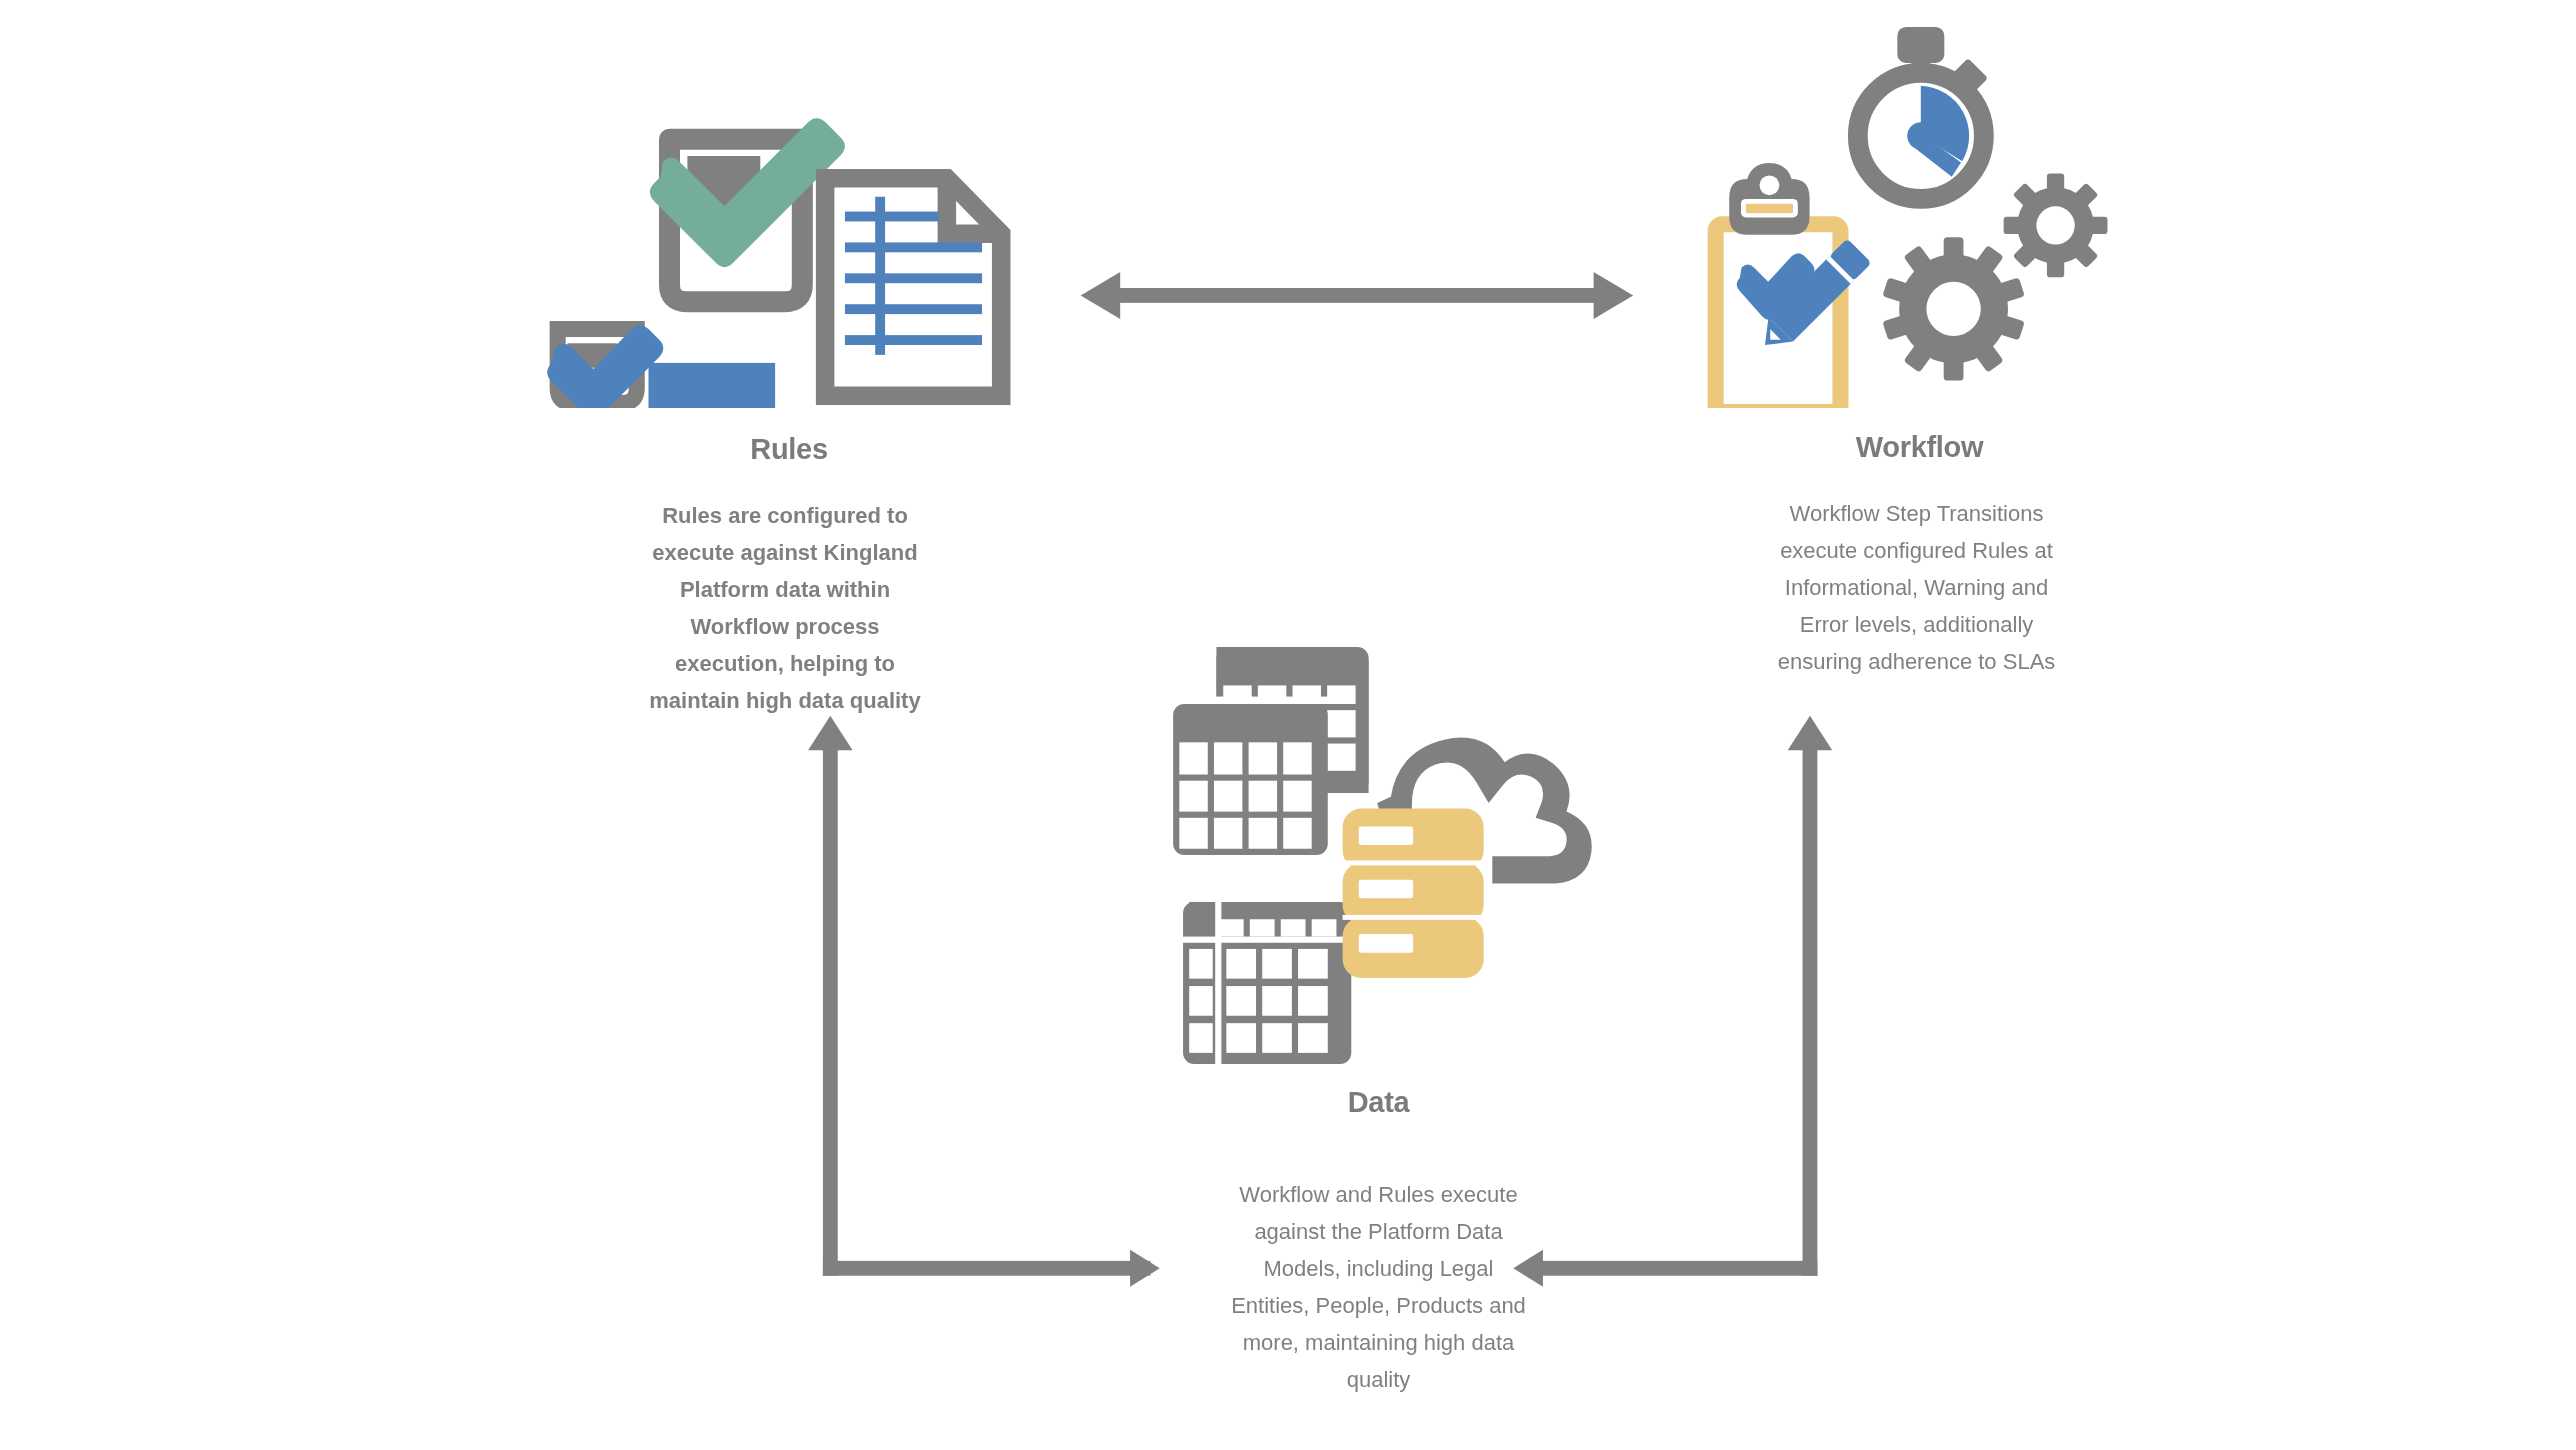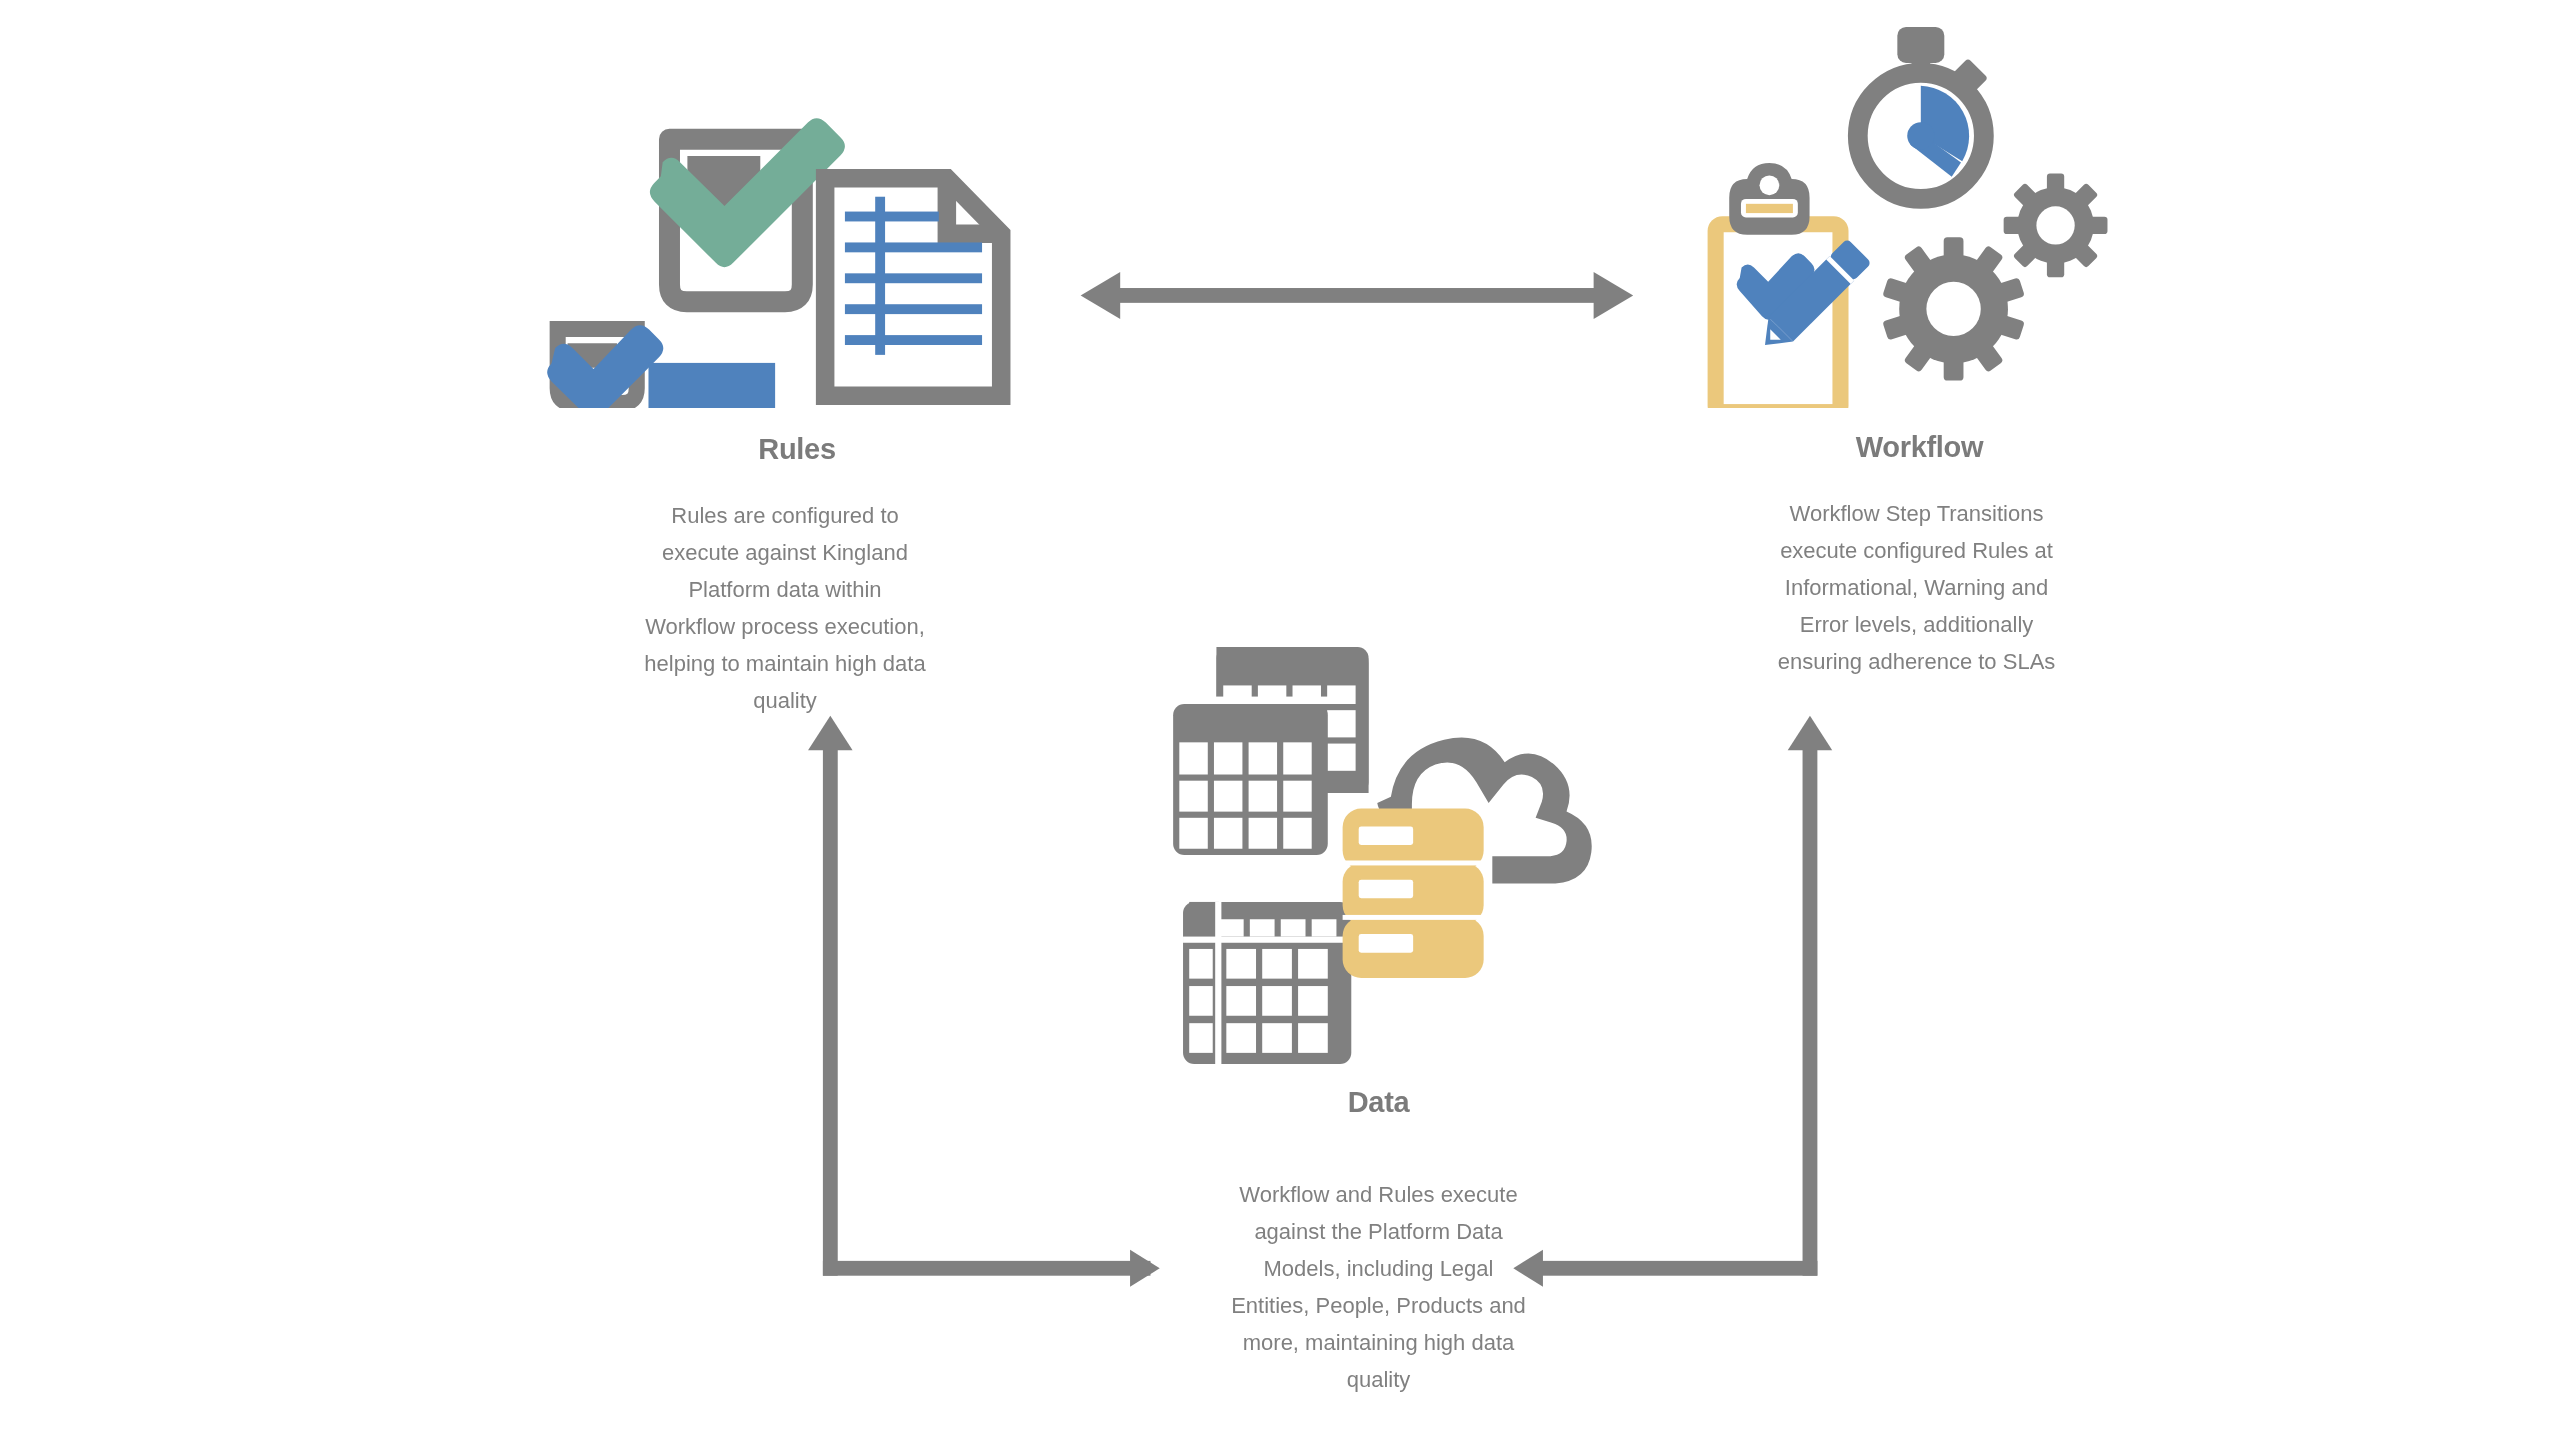--- a/index.html
+++ b/index.html
@@ -86,23 +86,23 @@
           <rect x="487" y="302" width="152" height="16" fill="#4f82bd"></rect>
           <rect x="487" y="352" width="222" height="16" fill="#4f82bd"></rect>
           <rect x="487" y="402" width="222" height="16" fill="#4f82bd"></rect>
           <rect x="487" y="452" width="222" height="16" fill="#4f82bd"></rect>
           <rect x="487" y="502" width="222" height="16" fill="#4f82bd"></rect>
           <rect x="536" y="278" width="16" height="256" fill="#4f82bd"></rect>
         </g>
       </svg>
     </div>
 
-    <div class="node-title" style="left:12px; top:409px; width:482px;">Rules</div>
-
-    <div class="node-desc" style="left:100px; top:472px; width:282px;">Rules are configured to execute against Kingland Platform data within Workflow process execution, helping to maintain high data quality</div>
+    <div class="node-title" style="left:4px; top:409px; width:482px;">Rules</div>
+
+    <div class="node-desc" style="left:100px; top:472px; width:282px;font-weight:bold;">Rules are configured to execute against Kingland Platform data within Workflow process execution, helping to maintain high data quality</div>
   </div>
 
   <div class="node" style="left:1694px; top:12.4px; width:445px;">
 
     <div class="icon-cluster" style="left:0; top:0; width:445px; height:396px;">
       <svg width="445" height="396" viewBox="0 0 720 640">
 
         <g>
           <rect x="329" y="24" width="76" height="58" rx="14" fill="#808080"></rect>
           <rect x="352" y="66" width="30" height="42" fill="#808080"></rect>

